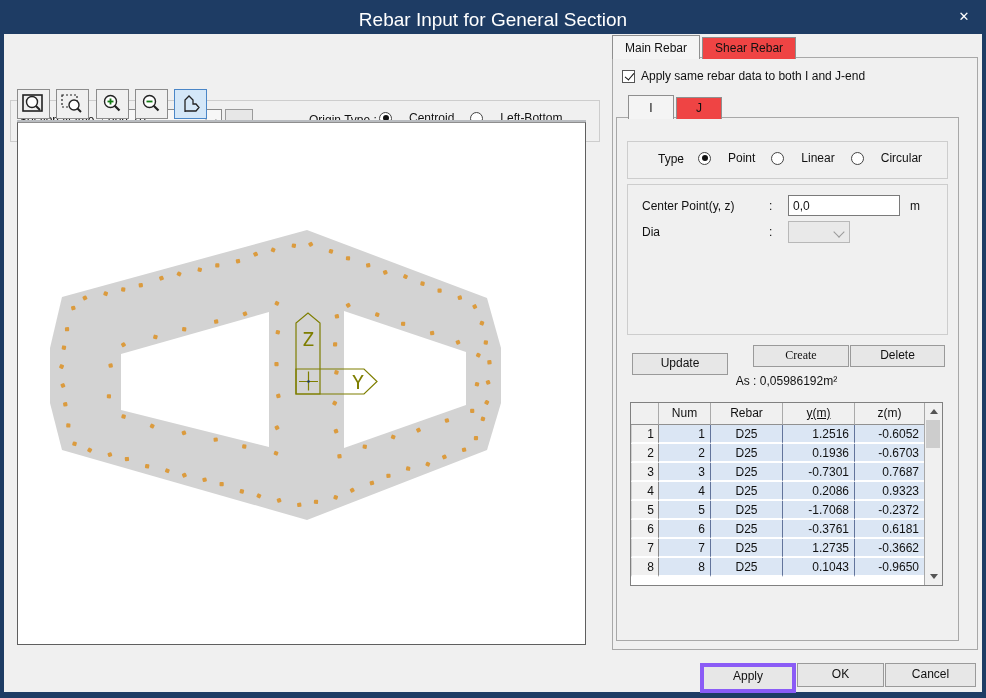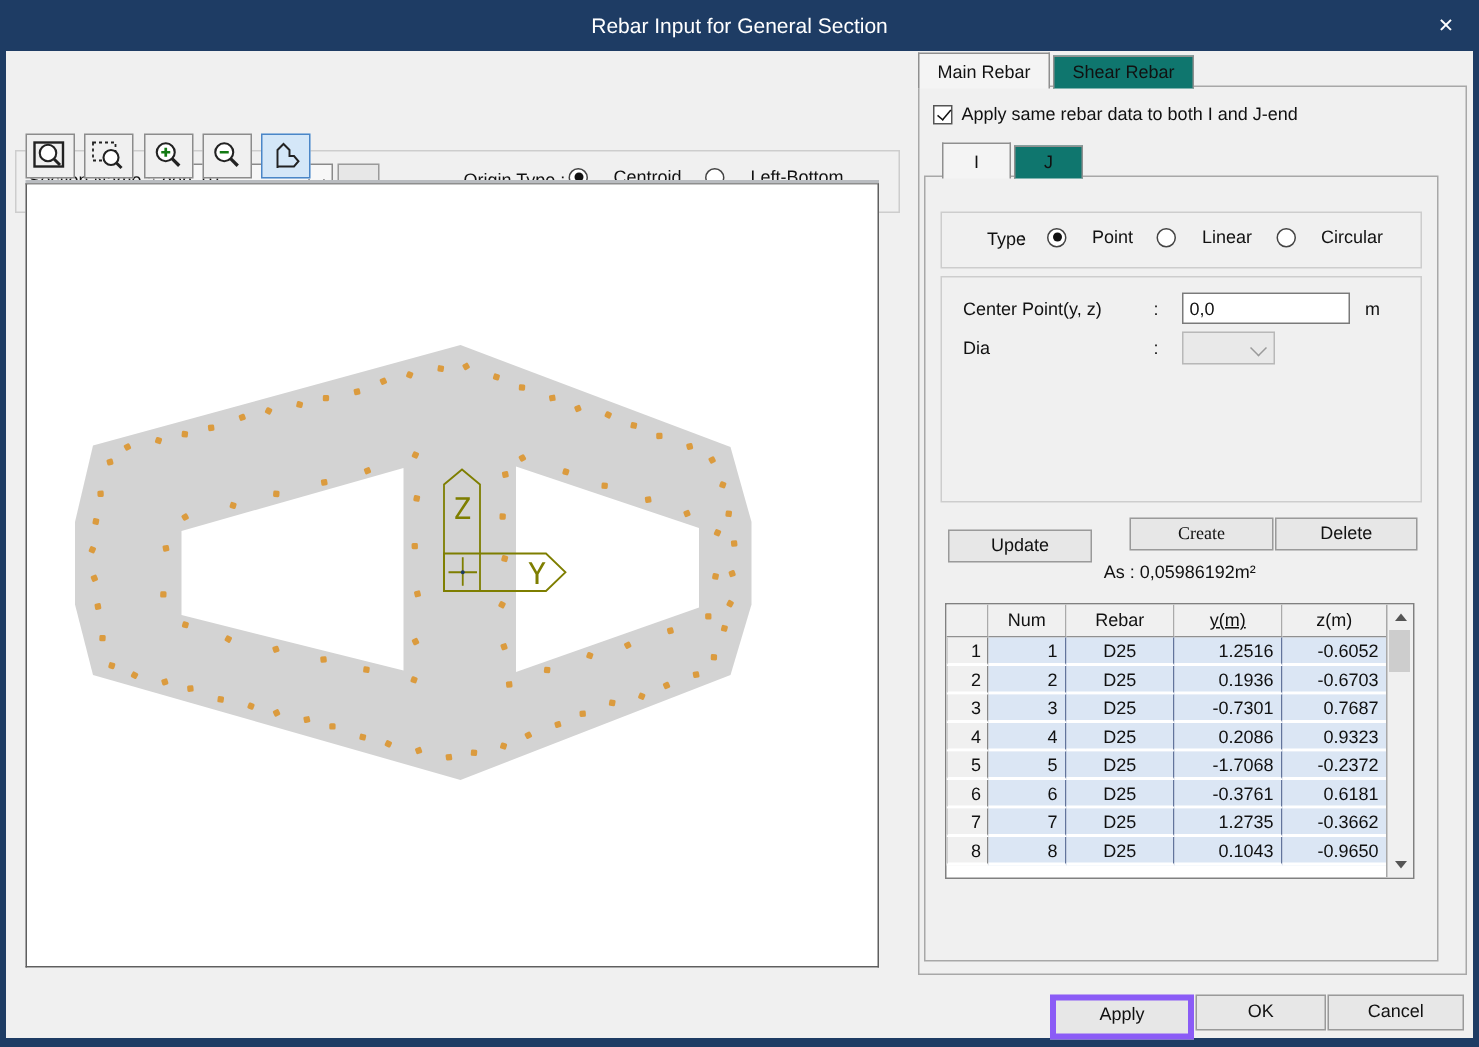--- a/index.html
+++ b/index.html
@@ -1,18 +1,18 @@
 <!DOCTYPE html>
 <html><head>
 <meta charset="utf-8">
 <style>
   html,body{margin:0;padding:0;background:#c8c8c8;font-family:"Liberation Sans",sans-serif;}
   .window{position:relative;width:986px;height:698px;background:#1e3c64;overflow:hidden;font-size:12px;color:#111;}
   .titlebar{position:absolute;left:0;top:0;width:986px;height:34px;background:#1e3c64;color:#fff;}
-  .titlebar .title{position:absolute;left:0;right:0;top:9px;text-align:center;font-size:14px;}
+  .titlebar .title{position:absolute;left:0;right:0;top:9px;text-align:center;font-size:19px;}
   .close-btn{position:absolute;right:12px;top:8px;width:20px;height:18px;color:#fff;text-align:center;font-size:13px;line-height:18px;cursor:default;}
   .body{position:absolute;left:4px;top:34px;width:978px;height:658px;background:#f0f0f0;}
   .abs{position:absolute;}
   .groupbox{position:absolute;border:1px solid #cdcdcd;background:#f0f0f0;}
   .lbl{position:absolute;white-space:nowrap;}
   .combo{position:absolute;background:#f7f7f7;border:1px solid #8a8a8a;}
   .combo .val{position:absolute;left:5px;top:3px;}
   .chev{position:absolute;right:6px;top:6px;width:7px;height:7px;border-right:1.4px solid #555;border-bottom:1.4px solid #555;transform:rotate(45deg);}
   .combo.disabled{background:#e9e9e9;border-color:#b8b8b8;}
   .combo.disabled .chev{border-color:#9a9a9a;}
@@ -20,21 +20,21 @@
   .btn.default{border:4px solid #8b5cf6;}
   .tbtn{display:inline-block;width:33px;height:30px;background:#f0f0f0;border:1px solid #8c8c8c;margin-right:3px;vertical-align:top;box-sizing:border-box;padding:2px 0 0 3px;}
   .tbtn.active{background:#d4e7f8;border-color:#4a86c7;}
   .radio-group{position:absolute;display:flex;align-items:center;}
   .radio-item{display:flex;align-items:center;margin-right:16px;gap:12px;}
   .radio{width:13px;height:13px;border:1px solid #444;border-radius:50%;background:#fff;margin-right:5px;position:relative;box-sizing:border-box;}
   .radio.sel::after{content:"";position:absolute;left:2.5px;top:2.5px;width:6px;height:6px;background:#111;border-radius:50%;}
   .checkbox{width:13px;height:13px;background:#fff;border:1px solid #555;position:relative;box-sizing:border-box;margin-right:6px;}
   .checkbox.checked::after{content:"";position:absolute;left:3.5px;top:0.5px;width:4px;height:8px;border-right:1.6px solid #111;border-bottom:1.6px solid #111;transform:rotate(40deg);}
   .tabs{position:absolute;display:flex;align-items:flex-end;}
-  .tab{border:1px solid #8f8f8f;border-bottom:none;background:#0f766e;padding:3px 12px 4px 12px;margin-right:2px;position:relative;}
+  .tab{border:1px solid #8f8f8f;border-bottom:none;background:#ef4444;padding:3px 12px 4px 12px;margin-right:2px;position:relative;}
   .tab.active{background:#f4f4f4;padding-top:5px;z-index:3;}
   .frame{position:absolute;border:1px solid #a8a8a8;background:#f0f0f0;}
   .canvas-box{position:absolute;background:#fff;border:1px solid #5f5f5f;border-top:1px solid #8e8e8e;box-shadow:0 -2px 0 #b9bcc0;}
   .as-line{position:absolute;text-align:center;}
   
   .grid{position:absolute;border:1px solid #808080;background:#fff;overflow:hidden;}
   .grow{display:flex;}
   .gcell{box-sizing:border-box;overflow:hidden;white-space:nowrap;}
   .ghead .gcell{background:#f0f0f0;border-right:1px solid #aaa;border-bottom:1px solid #909090;text-align:center;padding-top:3px;height:22px;}
   .gbody .gcell{background:#dbe6f4;border-right:1px solid #62749b;border-bottom:2px solid #fff;height:19px;padding-top:2px;}

